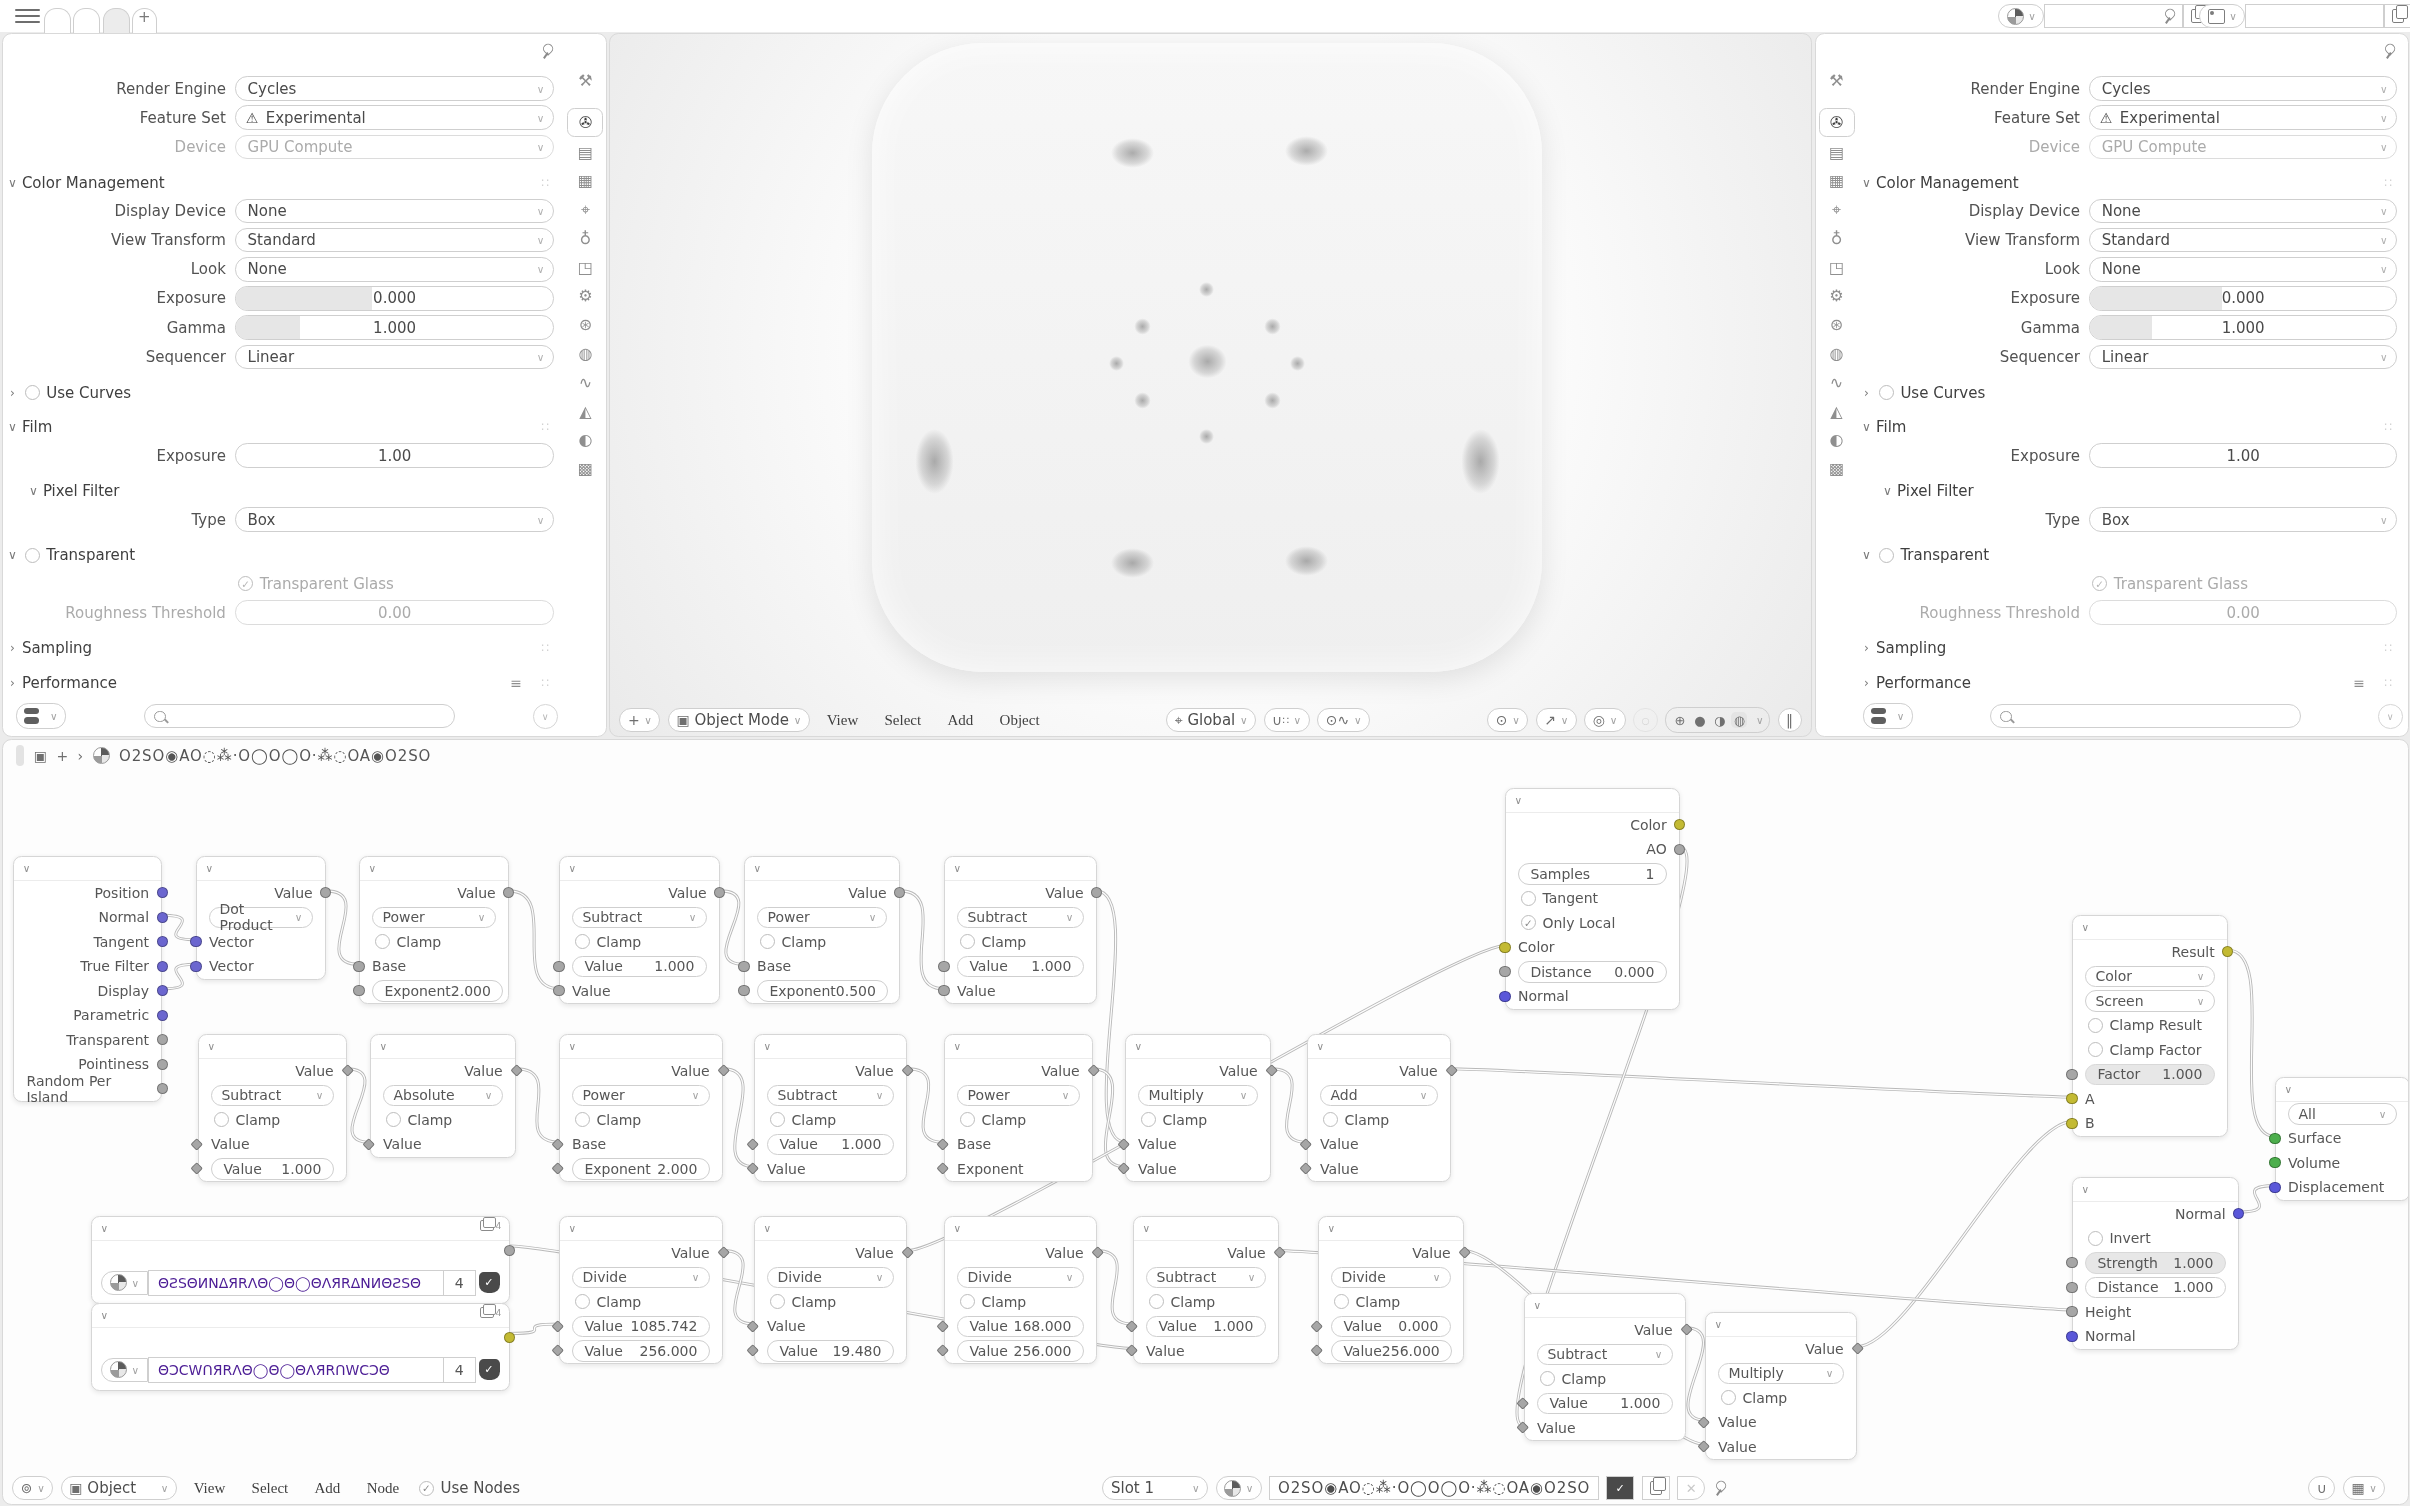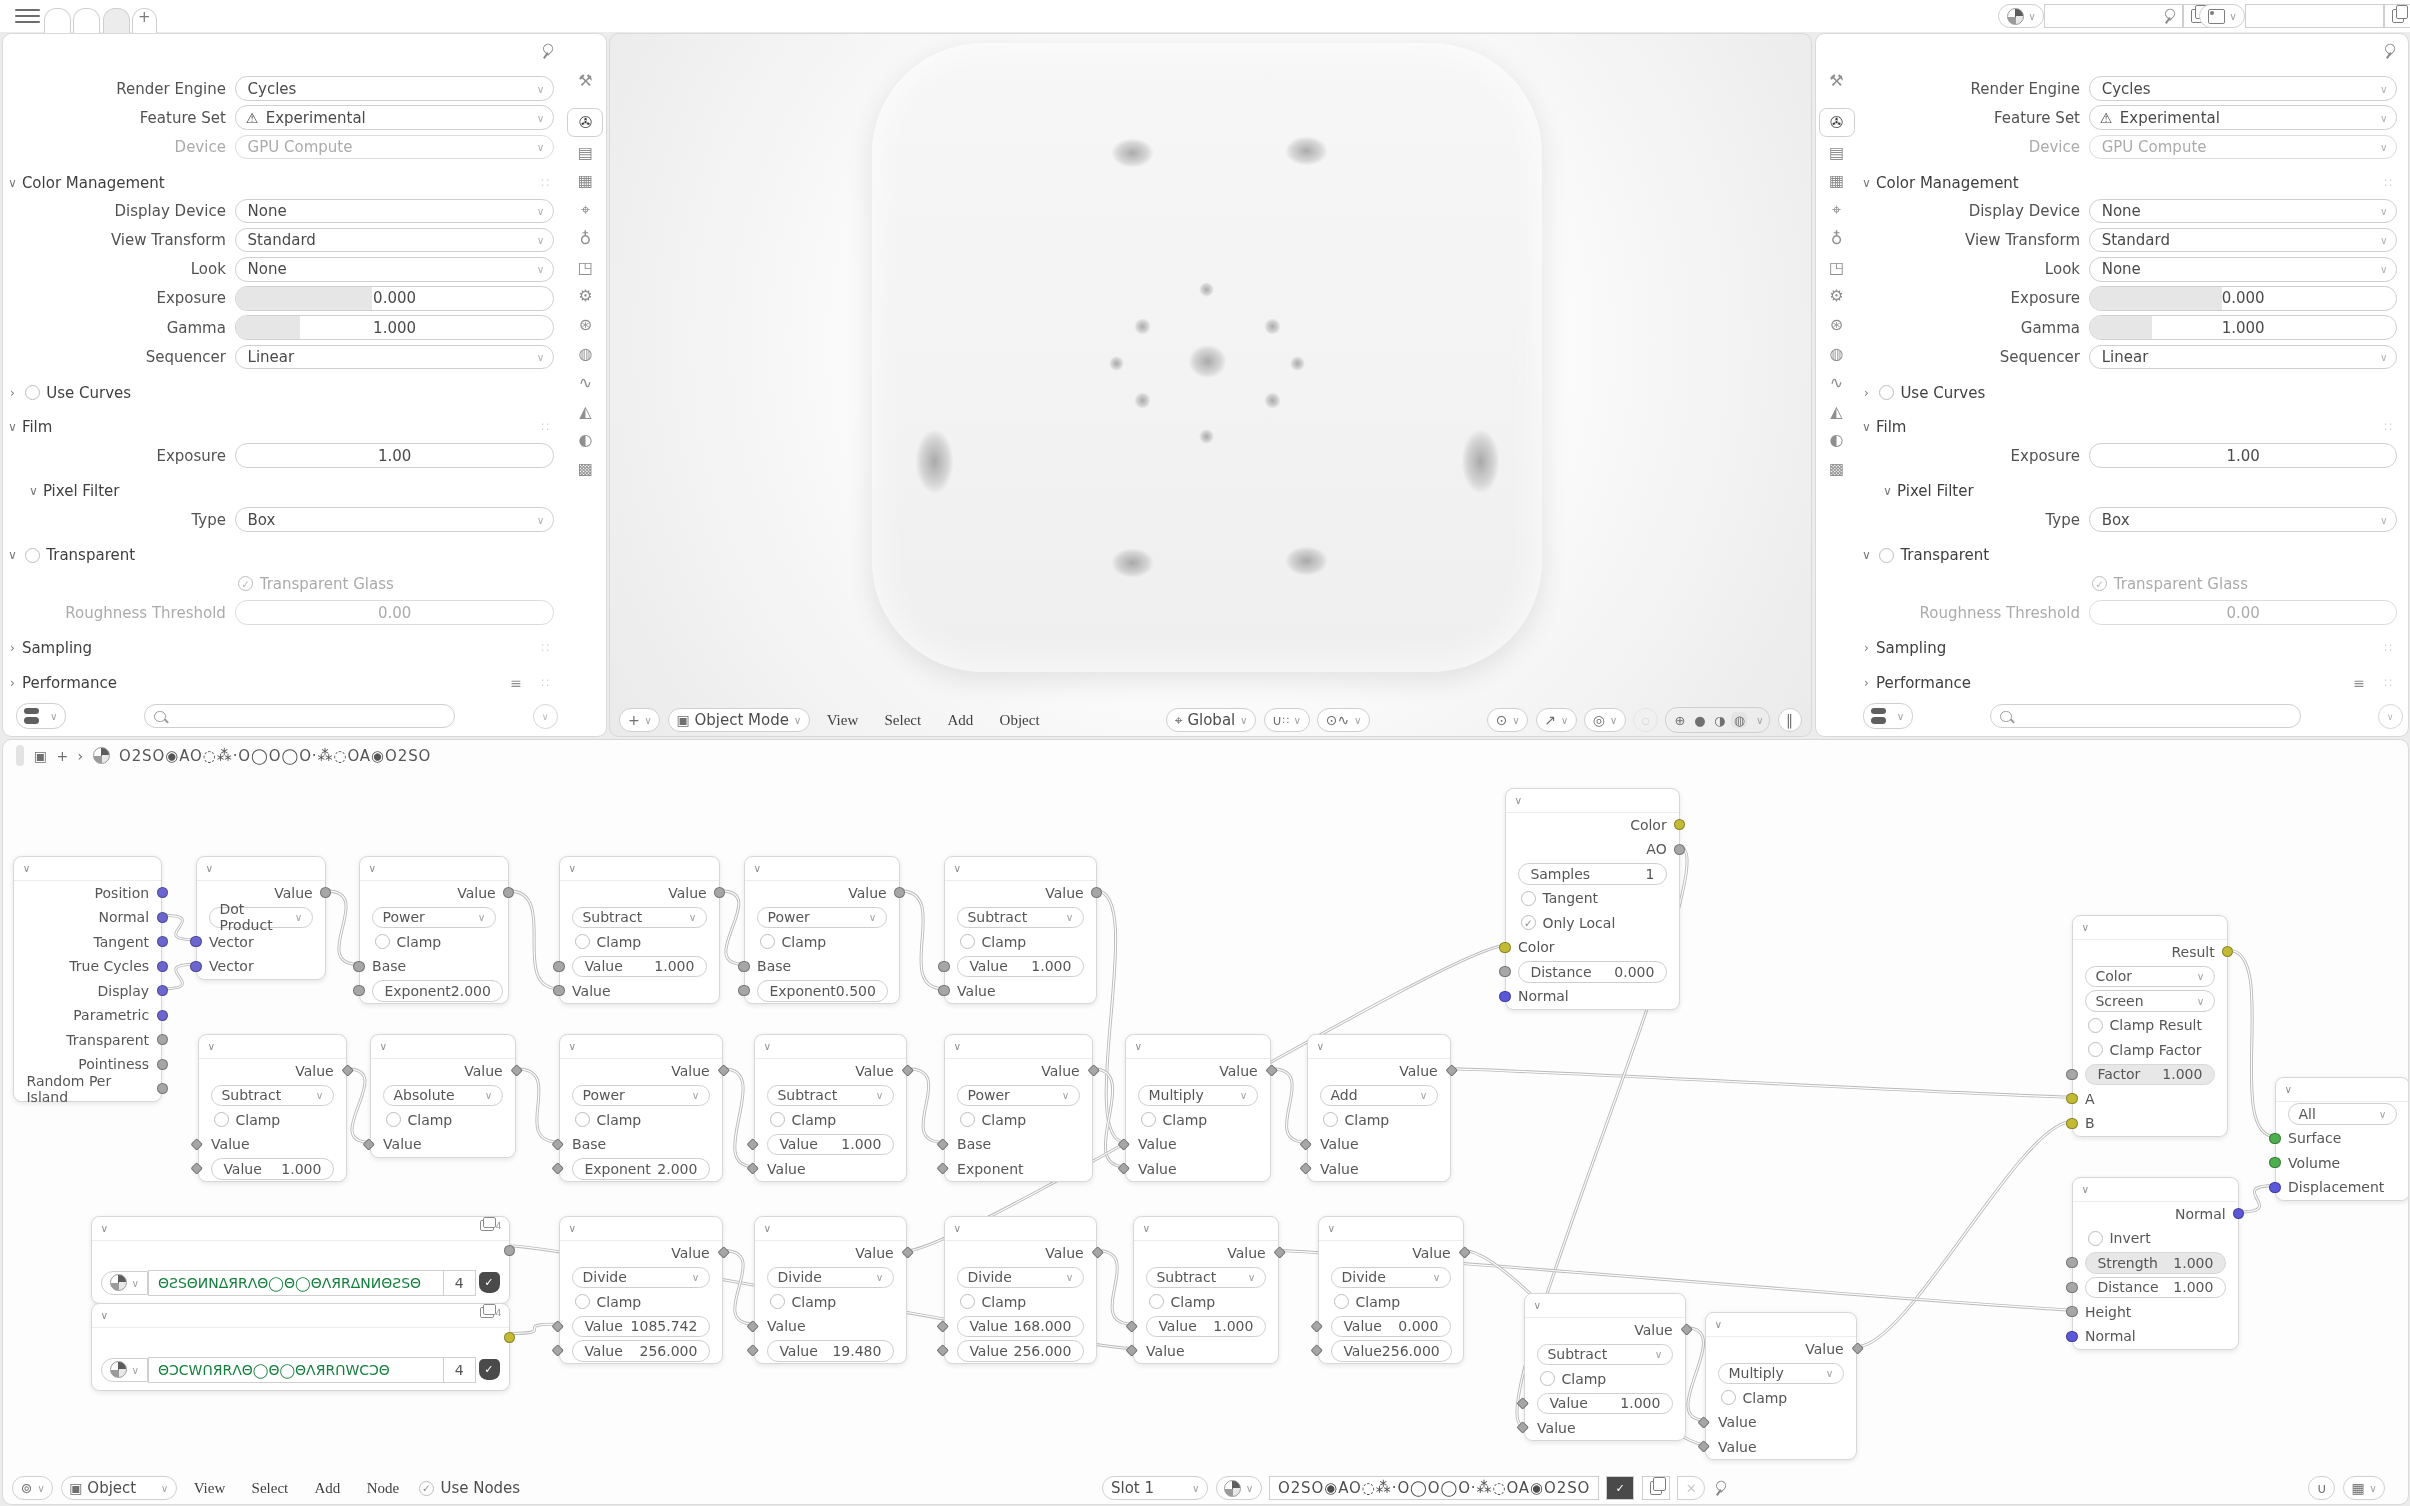--- a/index.html
+++ b/index.html
@@ -91,21 +91,21 @@
   .sock{position:absolute;top:6.6px;width:11.3px;height:11.3px;border-radius:50%;border:0.9px solid rgba(0,0,0,.30);box-sizing:border-box;}
   .sock.dia{width:9.4px;height:9.4px;top:7.5px;border-radius:1.9px;transform:rotate(45deg);}
   .sock.sl{left:-6.6px;} .sock.sr{right:-6.6px;}
   .ndd{flex:1;height:21.7px;border:0.9px solid #cfcfcf;border-radius:11.3px;display:flex;align-items:center;
        padding:0 9.4px;justify-content:space-between;background:#fff;box-sizing:border-box;}
   .nfield{flex:1;height:21.7px;border:0.9px solid #cfcfcf;border-radius:11.3px;display:flex;align-items:center;
        padding:0 11.3px;justify-content:space-between;background:#fff;box-sizing:border-box;}
   .nfield.dis{background:#e7e7e7;border-color:#d8d8d8;}
   .ncheck{display:flex;align-items:center;}
   .imgrow{position:absolute;left:9.4px;right:9.4px;bottom:7.5px;height:25.4px;display:flex;align-items:center;gap:0;}
-  .imgname{flex:1;height:25.4px;border:0.9px solid #cfcfcf;display:flex;align-items:center;padding:0 9.4px;font-size:14px;color:#15803d;box-sizing:border-box;overflow:hidden;white-space:nowrap;}
+  .imgname{flex:1;height:25.4px;border:0.9px solid #cfcfcf;display:flex;align-items:center;padding:0 9.4px;font-size:14px;color:#4c1d95;box-sizing:border-box;overflow:hidden;white-space:nowrap;}
   .imgnum{width:32px;height:25.4px;border:0.9px solid #cfcfcf;border-left:none;display:flex;align-items:center;justify-content:center;box-sizing:border-box;}
   .shield{width:21px;height:21px;background:#4a4a4a;border-radius:4.7px 4.7px 8.5px 8.5px;display:flex;align-items:center;justify-content:center;color:#fff;font-size:11.3px;}
   .nfoot{position:absolute;left:0;right:0;bottom:0;height:32px;display:flex;align-items:center;gap:7.5px;padding:0 9.4px;}
   .spacer{flex:1;}
 </style>
 </head>
 <body>
 
 <div id="topbar">
   <div class="hamb">
@@ -614,21 +614,21 @@
         </div>
         <div class="nrow r-out">
           <span>Normal</span>
           <span class="sock sr" style="background: rgb(107, 102, 207);"></span>
         </div>
         <div class="nrow r-out">
           <span>Tangent</span>
           <span class="sock sr" style="background: rgb(107, 102, 207);"></span>
         </div>
         <div class="nrow r-out">
-          <span>True Cycles</span>
+          <span>True Filter</span>
           <span class="sock sr" style="background: rgb(107, 102, 207);"></span>
         </div>
         <div class="nrow r-out">
           <span>Display</span>
           <span class="sock sr" style="background: rgb(107, 102, 207);"></span>
         </div>
         <div class="nrow r-out">
           <span>Parametric</span>
           <span class="sock sr" style="background: rgb(107, 102, 207);"></span>
         </div>

